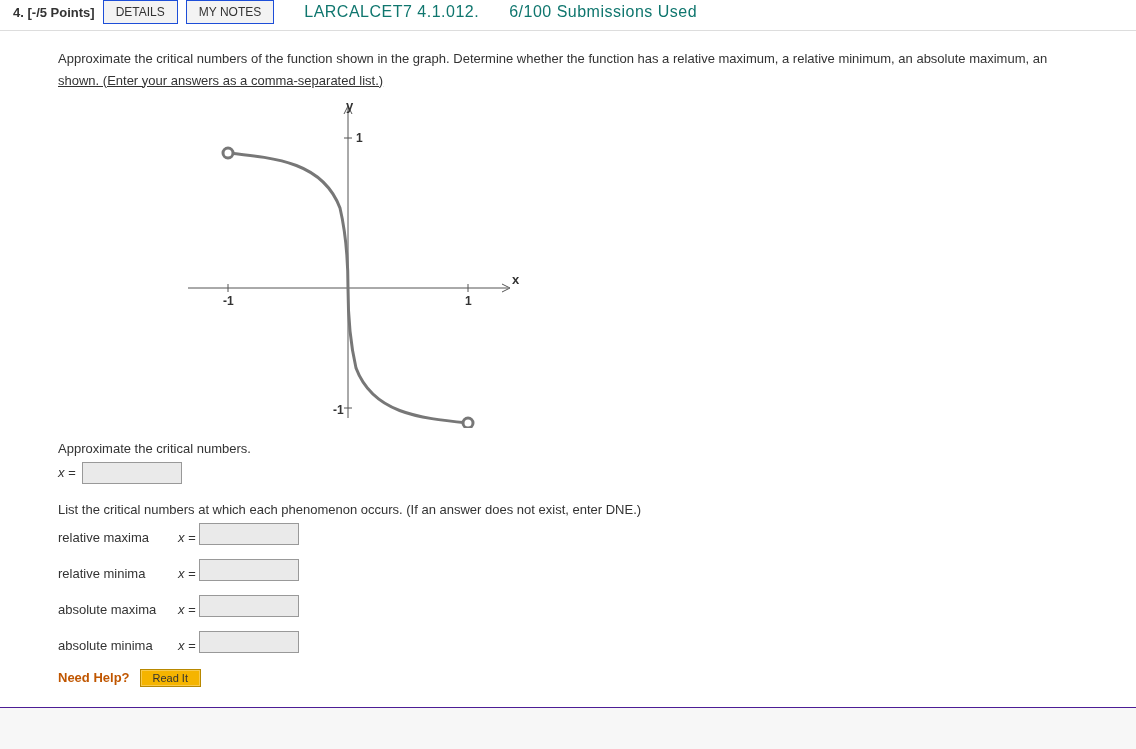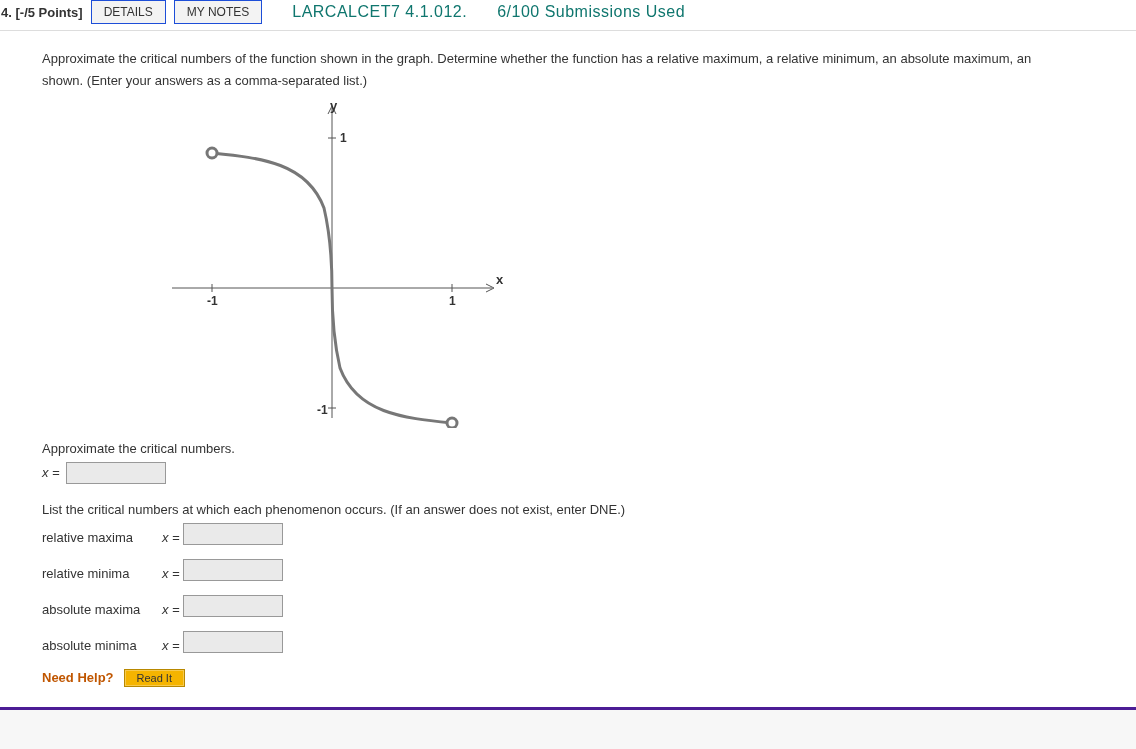--- a/index.html
+++ b/index.html
@@ -1,23 +1,23 @@
 <!DOCTYPE html>
 <html><head>
 <meta charset="utf-8">
 <style>
 * { box-sizing: border-box; margin: 0; padding: 0; }
 body { font-family: Arial, Helvetica, sans-serif; font-size: 13px; color: #333; background: #f7f7f7; width: 1136px; }
-.top-bar { display: flex; align-items: center; gap: 8px; padding: 0 12px 6px 1px; background: #fff; border-bottom: 1px solid #ddd; }
+.top-bar { display: flex; align-items: center; gap: 8px; padding: 0 12px 6px 13px; background: #fff; border-bottom: 1px solid #ddd; }
 .q-label { font-weight: bold; font-size: 13px; }
 .tab-btn { border: 1px solid #1d4ed8; background: #f3f3f3; padding: 4px 12px; font-size: 12px; color: #333; cursor: pointer; }
 .crumb { font-size: 16px; color: #0f766e; letter-spacing: 0.5px; margin-left: 22px; }
-.content { background: #fff; margin: 0; padding: 18px 32px 20px 42px; border-bottom: 3px solid #4c1d95; }
+.content { background: #fff; margin: 0; padding: 18px 32px 20px 58px; border-bottom: 1px solid #4c1d95; }
 .q-text { font-size: 13px; line-height: 1.5; margin-bottom: 4px; }
-.q-text2 { font-size: 13px; margin-bottom: 10px; }
+.q-text2 { font-size: 13px; margin-bottom: 10px; text-decoration: underline; }
 .graph-wrap { margin: 6px 0 10px 110px; }
 .sub-h { font-size: 13px; margin: 10px 0 6px 0; }
 .inline-field { display: flex; align-items: center; gap: 6px; margin-bottom: 18px; }
 .x-eq { font-style: italic; font-size: 13px; }
 .txt-in { border: 1px solid #999; background: #eaeaea; height: 22px; width: 100px; padding: 0 4px; font-size: 12px; }
 .phen-row { display: flex; align-items: flex-end; margin-bottom: 14px; }
 .phen-label { width: 120px; font-size: 13px; }
 .help-row { display: flex; align-items: center; gap: 10px; margin-top: 16px; }
 .help-lbl { color: #c05600; font-weight: bold; font-size: 13px; }
 .read-btn { background: #f5b400; border: 1px solid #b88800; color: #333; font-size: 11px; padding: 2px 12px; cursor: pointer; box-shadow: inset 0 0 0 1px rgba(255,255,255,.3); }

